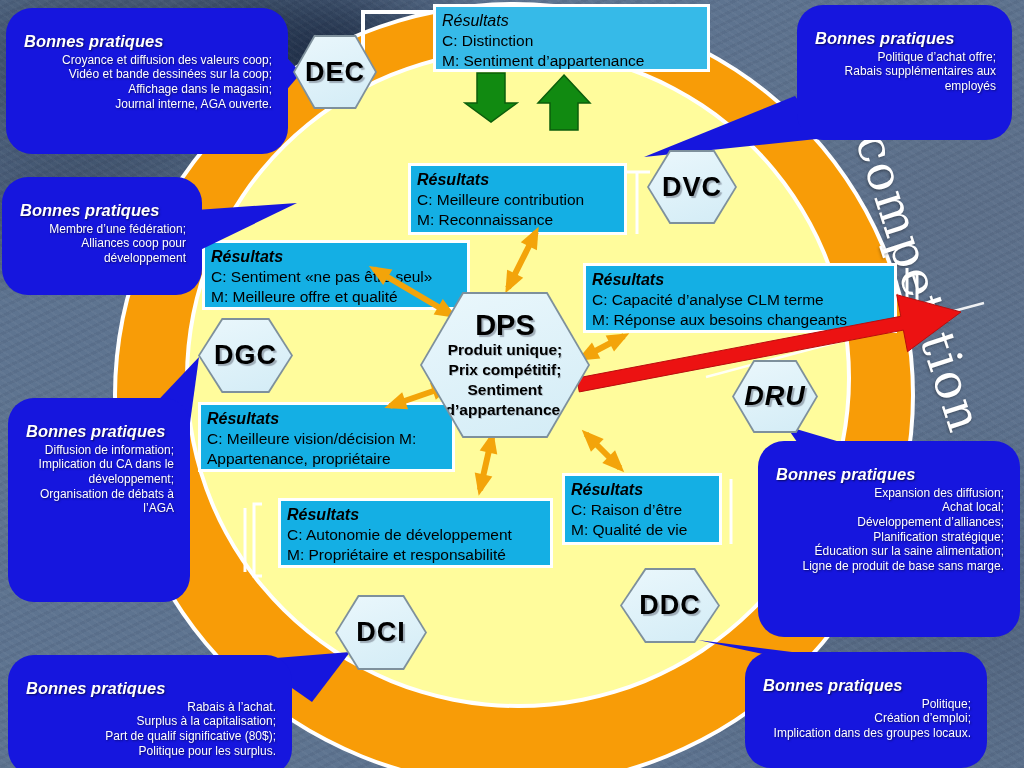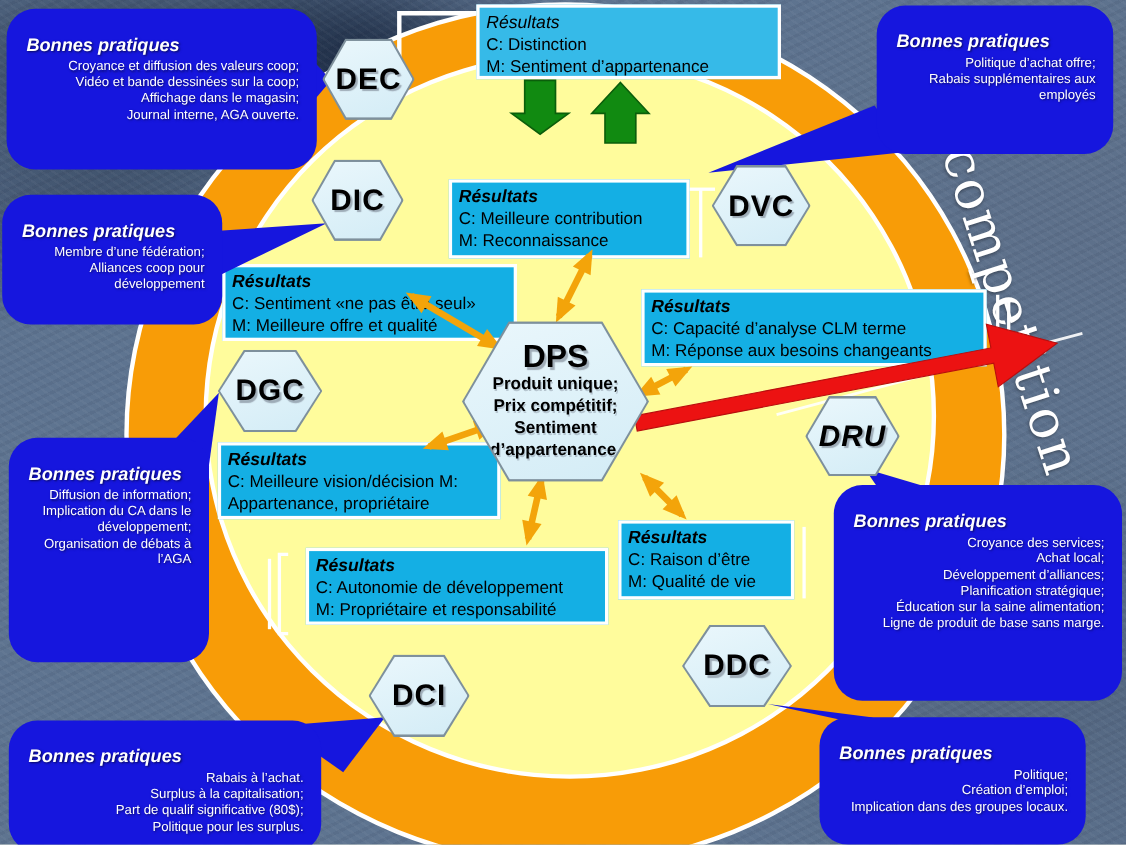--- a/index.html
+++ b/index.html
@@ -164,26 +164,20 @@
     <div class="result-line">C: Raison d’être</div>
     <div class="result-line">M: Qualité de vie</div>
   </div>
 
   <div class="hex hx-dec">
     <div class="hex-outer"></div>
     <div class="hex-inner">
         <span class="hex-label">DEC</span>
       </div>
   </div>
-  <div class="hex hx-dic">
-    <div class="hex-outer"></div>
-    <div class="hex-inner">
-        <span class="hex-label">DIC</span>
-      </div>
-  </div>
   <div class="hex hx-dvc">
     <div class="hex-outer"></div>
     <div class="hex-inner">
         <span class="hex-label">DVC</span>
       </div>
   </div>
   <div class="hex hx-dgc">
     <div class="hex-outer"></div>
     <div class="hex-inner">
         <span class="hex-label">DGC</span>
@@ -237,21 +231,21 @@
     <div class="callout-line">Rabais supplémentaires aux employés</div>
   </div>
   <div class="callout p3">
     <div class="callout-title">Bonnes pratiques</div>
     <div class="callout-line">Diffusion de information;</div>
     <div class="callout-line">Implication du CA dans le développement;</div>
     <div class="callout-line">Organisation de débats à l’AGA</div>
   </div>
   <div class="callout p4">
     <div class="callout-title">Bonnes pratiques</div>
-    <div class="callout-line">Croyance des services;</div>
+    <div class="callout-line">Expansion des diffusion;</div>
     <div class="callout-line">Achat local;</div>
     <div class="callout-line">Développement d’alliances;</div>
     <div class="callout-line">Planification stratégique;</div>
     <div class="callout-line">Éducation sur la saine alimentation;</div>
     <div class="callout-line">Ligne de produit de base sans marge.</div>
   </div>
   <div class="callout p5">
     <div class="callout-title">Bonnes pratiques</div>
     <div class="callout-line">Rabais à l’achat.</div>
     <div class="callout-line">Surplus à la capitalisation;</div>

